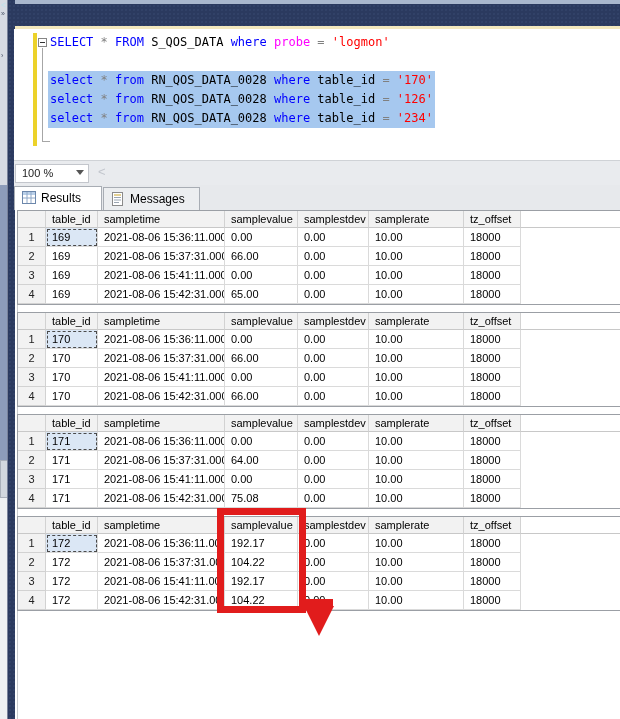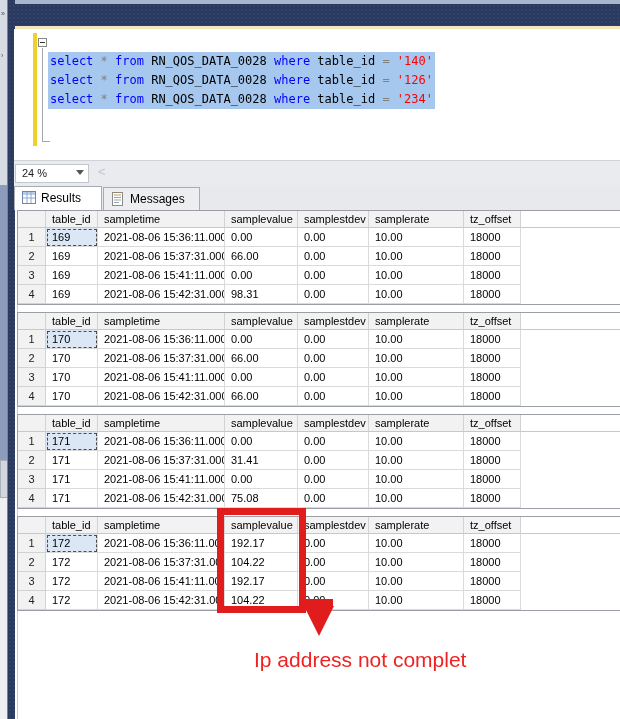--- a/index.html
+++ b/index.html
@@ -140,30 +140,31 @@
   <span class="lg-glyph" style="top:52px;">›</span>
   <div class="navy-strip"></div>
   <span class="top-left-chev">&lt;</span>
 
   <div class="editor">
     <div class="change-bar"></div>
     <div class="collapse-box"></div>
     <div class="outline-line"></div>
     <div class="outline-tick"></div>
     <div class="code-lines" id="code-lines">
+        <div class="code-line"><span class="tok-kw">SELECT </span><span class="tok-op">* </span><span class="tok-kw">FROM </span><span class="tok-id">S_QOS_DATA </span><span class="tok-kw">where </span><span class="tok-col">probe </span><span class="tok-op">= </span><span class="tok-str">'logmon'</span></div>
         <div class="code-line"></div>
-        <div class="code-line selected"><span class="tok-kw">select </span><span class="tok-op">* </span><span class="tok-kw">from </span><span class="tok-id">RN_QOS_DATA_0028 </span><span class="tok-kw">where </span><span class="tok-id">table_id </span><span class="tok-op">= </span><span class="tok-str">'140'</span></div>
+        <div class="code-line selected"><span class="tok-kw">select </span><span class="tok-op">* </span><span class="tok-kw">from </span><span class="tok-id">RN_QOS_DATA_0028 </span><span class="tok-kw">where </span><span class="tok-id">table_id </span><span class="tok-op">= </span><span class="tok-str">'170'</span></div>
         <div class="code-line selected"><span class="tok-kw">select </span><span class="tok-op">* </span><span class="tok-kw">from </span><span class="tok-id">RN_QOS_DATA_0028 </span><span class="tok-kw">where </span><span class="tok-id">table_id </span><span class="tok-op">= </span><span class="tok-str">'126'</span></div>
         <div class="code-line selected"><span class="tok-kw">select </span><span class="tok-op">* </span><span class="tok-kw">from </span><span class="tok-id">RN_QOS_DATA_0028 </span><span class="tok-kw">where </span><span class="tok-id">table_id </span><span class="tok-op">= </span><span class="tok-str">'234'</span></div>
       </div>
   </div>
 
   <div class="zoom-bar">
     <div class="zoom-box">
-      <span class="zv">24 %</span>
+      <span class="zv">100 %</span>
       <span class="caret"></span>
     </div>
     <span class="hscroll-chev">&lt;</span>
   </div>
 
   <div class="res-strip">
     <div class="res-tab" style="left:89px;width:97px;">
       <span class="ticon">
         <svg width="13" height="14" viewBox="0 0 13 14">
           <rect x="1.5" y="0.5" width="10" height="13" fill="#ffffff" stroke="#8a8a8a"></rect>
@@ -230,21 +231,21 @@
             <div class="g-cell" style="width: 73px;">0.00</div>
             <div class="g-cell" style="width: 71px;">0.00</div>
             <div class="g-cell" style="width: 95px;">10.00</div>
             <div class="g-cell" style="width: 57px;">18000</div>
             <div class="g-fill"></div>
           </div>
           <div class="grid-row">
             <div class="g-num" style="width: 28px;">4</div>
             <div class="g-cell" style="width: 52px;">169</div>
             <div class="g-cell" style="width: 127px;">2021-08-06 15:42:31.000</div>
-            <div class="g-cell" style="width: 73px;">98.31</div>
+            <div class="g-cell" style="width: 73px;">65.00</div>
             <div class="g-cell" style="width: 71px;">0.00</div>
             <div class="g-cell" style="width: 95px;">10.00</div>
             <div class="g-cell" style="width: 57px;">18000</div>
             <div class="g-fill"></div>
           </div>
         </div>
         <div class="grid" style="top: 102px;">
           <div class="grid-header">
             <div class="gh-cell" style="width: 28px;"></div>
             <div class="gh-cell" style="width: 52px;">table_id</div>
@@ -314,21 +315,21 @@
             <div class="g-cell" style="width: 73px;">0.00</div>
             <div class="g-cell" style="width: 71px;">0.00</div>
             <div class="g-cell" style="width: 95px;">10.00</div>
             <div class="g-cell" style="width: 57px;">18000</div>
             <div class="g-fill"></div>
           </div>
           <div class="grid-row">
             <div class="g-num" style="width: 28px;">2</div>
             <div class="g-cell" style="width: 52px;">171</div>
             <div class="g-cell" style="width: 127px;">2021-08-06 15:37:31.000</div>
-            <div class="g-cell" style="width: 73px;">31.41</div>
+            <div class="g-cell" style="width: 73px;">64.00</div>
             <div class="g-cell" style="width: 71px;">0.00</div>
             <div class="g-cell" style="width: 95px;">10.00</div>
             <div class="g-cell" style="width: 57px;">18000</div>
             <div class="g-fill"></div>
           </div>
           <div class="grid-row">
             <div class="g-num" style="width: 28px;">3</div>
             <div class="g-cell" style="width: 52px;">171</div>
             <div class="g-cell" style="width: 127px;">2021-08-06 15:41:11.000</div>
             <div class="g-cell" style="width: 73px;">0.00</div>
@@ -399,15 +400,14 @@
             <div class="g-cell" style="width: 57px;">18000</div>
             <div class="g-fill"></div>
           </div>
         </div>
       </div>
   </div>
 
   <div class="anno-rect"></div>
   <div class="anno-bar"></div>
   <div class="anno-arrowhead"></div>
-  <div class="anno-text">Ip address not complet</div>
 
 </div>
 
 </body></html>

